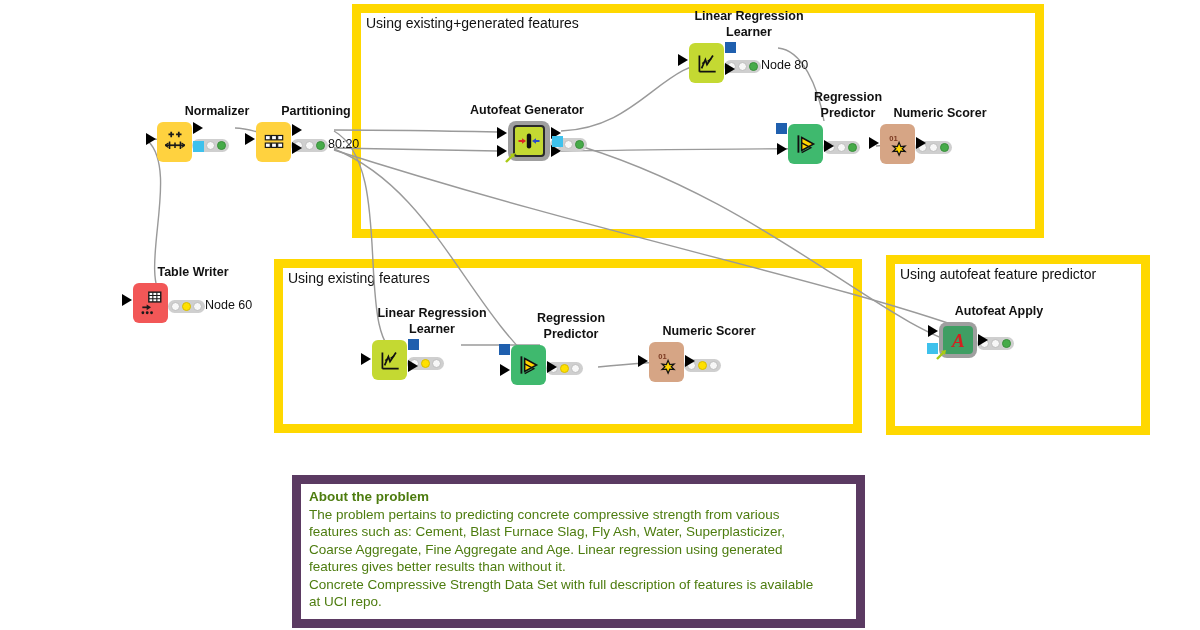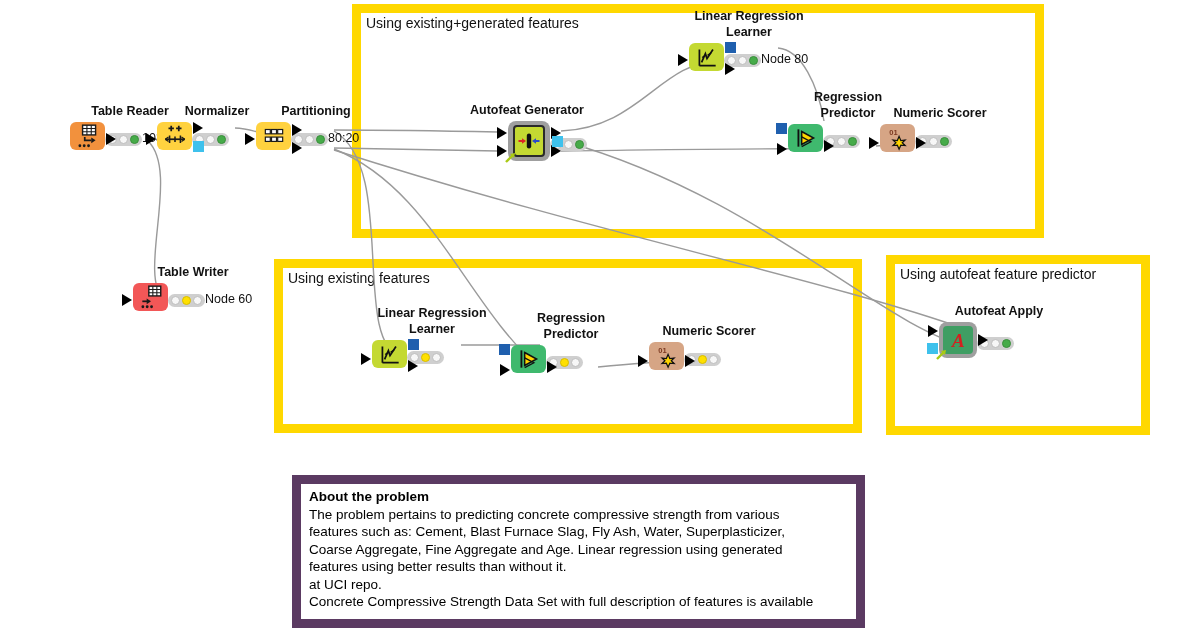--- a/index.html
+++ b/index.html
@@ -13,21 +13,21 @@
   .abox-label{position:absolute;left:5px;top:2px;font-size:14px;color:#111;white-space:nowrap;}
 
   
   #wires{position:absolute;left:0;top:0;z-index:2;}
   #wires path{stroke:#9a9a9a;stroke-width:1.4;fill:none;}
 
   
   .node{position:absolute;z-index:3;display:flex;flex-direction:row;align-items:center;width:120px;margin-left:-42px;}
   .n-title{position:absolute;bottom:calc(100% + 3px);left:50%;transform:translateX(-50%);width:150px;
            text-align:center;font-weight:bold;font-size:12.5px;line-height:16px;color:#111;}
-  .n-body{width:35px;height:28px;border-radius:6px;position:relative;display:flex;align-items:center;justify-content:center;}
+  .n-body{width:35px;height:40px;border-radius:6px;position:relative;display:flex;align-items:center;justify-content:center;}
   .bg-orange{background:#f2913d;} .bg-yellow{background:#ffd23f;} .bg-red{background:#f25757;}
   .bg-lgreen{background:#c4d932;} .bg-green{background:#3fb96e;} .bg-tan{background:#d6a585;}
   .n-frame{width:42px;height:40px;border-radius:8px;background:#9f9f9f;position:relative;display:flex;align-items:center;justify-content:center;}
   .n-inner{width:28px;height:28px;border-radius:4px;display:flex;align-items:center;justify-content:center;position:relative;}
   .inner-lgreen{background:#c4d932;border:2px solid #2a2a2a;}
   .inner-green{background:#3f9e63;}
   .corner-arrow{position:absolute;left:-4px;bottom:-3px;}
 
   
   .p-tri{position:absolute;width:0;height:0;border-top:6px solid transparent;border-bottom:6px solid transparent;border-left:10px solid #000;}
@@ -37,21 +37,21 @@
 
   
   .n-status{margin-top:6px;background:#cfcfcf;border-radius:7px;height:13px;display:flex;align-items:center;padding:0 3px;gap:2px;}
   .n-status i{display:block;width:9px;height:9px;border-radius:50%;background:#f7f7f7;border:1px solid #bdbdbd;box-sizing:border-box;}
   .n-status.lit-green i:nth-child(3){background:#46ab49;border-color:#3a8f3c;}
   .n-status.lit-yellow i:nth-child(2){background:#ffe000;border-color:#d8bd00;}
 
   .n-sub{margin-top:4px;font-size:12.5px;line-height:16px;color:#111;text-align:center;max-width:110px;}
 
   
-  .about-text{position:absolute;left:8px;top:4px;right:8px;font-size:13.5px;line-height:17.5px;color:#000000;}
+  .about-text{position:absolute;left:8px;top:4px;right:8px;font-size:13.5px;line-height:17.5px;color:#4d7c0f;}
   .about-title{font-weight:bold;}
 </style>
 </head>
 <body>
 
 <div id="canvas">
 
   <div class="abox yellow" style="left:274px;top:259px;width:588px;height:174px;box-sizing:border-box;">
     <div class="abox-label">Using existing features</div>
   </div>
@@ -60,23 +60,23 @@
   </div>
   <div class="abox yellow" style="left:886px;top:255px;width:264px;height:180px;box-sizing:border-box;">
     <div class="abox-label">Using autofeat feature predictor</div>
   </div>
   <div class="abox purple" style="left:292px;top:475px;width:573px;height:153px;box-sizing:border-box;">
     <div class="about-text">
       <div class="about-title">About the problem</div>
       <div>The problem pertains to predicting  concrete compressive strength from various</div>
       <div>features such as: Cement, Blast Furnace Slag, Fly Ash, Water, Superplasticizer,</div>
       <div>Coarse Aggregate, Fine Aggregate and Age. Linear regression using generated</div>
-      <div>features using better results than without it.</div>
+      <div>features gives better results than without it.</div>
+      <div>Concrete Compressive Strength Data Set with full description of features is available</div>
       <div>at UCI repo.</div>
-      <div>Concrete Compressive Strength Data Set with full description of features is available</div>
     </div>
   </div>
 
   <svg id="wires" width="1200" height="630">
     <path d="M148,139 C162,140 175,139 188,139"></path>
     <path d="M148,141 C180,172 138,272 163,299"></path>
     <path d="M235,128 C255,128 270,139 287,139"></path>
     <path d="M334,130 C382,130 450,131 498,132"></path>
     <path d="M334,148 C382,149 450,150 498,151"></path>
     <path d="M334,131 C398,168 350,342 402,358"></path>
@@ -84,41 +84,20 @@
     <path d="M334,150 C600,235 822,278 971,331"></path>
     <path d="M561,131 C640,128 660,62 719,61"></path>
     <path d="M563,141 C760,196 882,328 969,347"></path>
     <path d="M561,151 C650,150 760,148 818,149"></path>
     <path d="M778,48 C802,50 818,86 824,121"></path>
     <path d="M876,146 C890,145 902,144 914,143"></path>
     <path d="M461,345 L540,345"></path>
     <path d="M598,367 C630,364 652,362 680,361"></path>
   </svg>
 
-  <div class="node" style="left:112px;top:122px;">
-    <div class="n-title">Table Reader</div>
-    <div class="n-body bg-orange">
-      <span class="p-tri p-right" style="top:11px;"></span>
-      <svg width="26" height="26" viewBox="0 0 24 24">
-        <rect x="7" y="2" width="12" height="9" fill="#fdfdfd" stroke="#1a1a1a" stroke-width="1.3"></rect>
-        <path d="M7,5 h12 M7,8 h12 M11,2 v9 M15,2 v9" stroke="#1a1a1a" stroke-width="1"></path>
-        <path d="M9,13 v3 h6" stroke="#1a1a1a" stroke-width="1.6" fill="none"></path>
-        <path d="M19,16 l-4,-2.6 v5.2 z" fill="#1a1a1a"></path>
-        <circle cx="4.5" cy="21" r="1.3" fill="#1a1a1a"></circle>
-          <circle cx="8.5" cy="21" r="1.3" fill="#1a1a1a"></circle>
-          <circle cx="12.5" cy="21" r="1.3" fill="#1a1a1a"></circle>
-      </svg>
-    </div>
-    <div class="n-status lit-green">
-        <i></i>
-        <i></i>
-        <i></i>
-      </div>
-    <div class="n-sub">1030 X9</div>
-  </div>
 
   <div class="node" style="left:199px;top:122px;">
     <div class="n-title">Normalizer</div>
     <div class="n-body bg-yellow">
       <span class="p-tri p-left" style="top:11px;"></span>
       <span class="p-tri p-right" style="top:0px;"></span>
       <span class="p-sq sq-cyan" style="right:-12px;top:19px;"></span>
       <svg width="26" height="26" viewBox="0 0 24 24">
         <path d="M6,5 h5 M8.5,2.5 v5" stroke="#1a1a1a" stroke-width="1.6"></path>
         <path d="M13,5 h5 M15.5,2.5 v5" stroke="#1a1a1a" stroke-width="1.6"></path>

